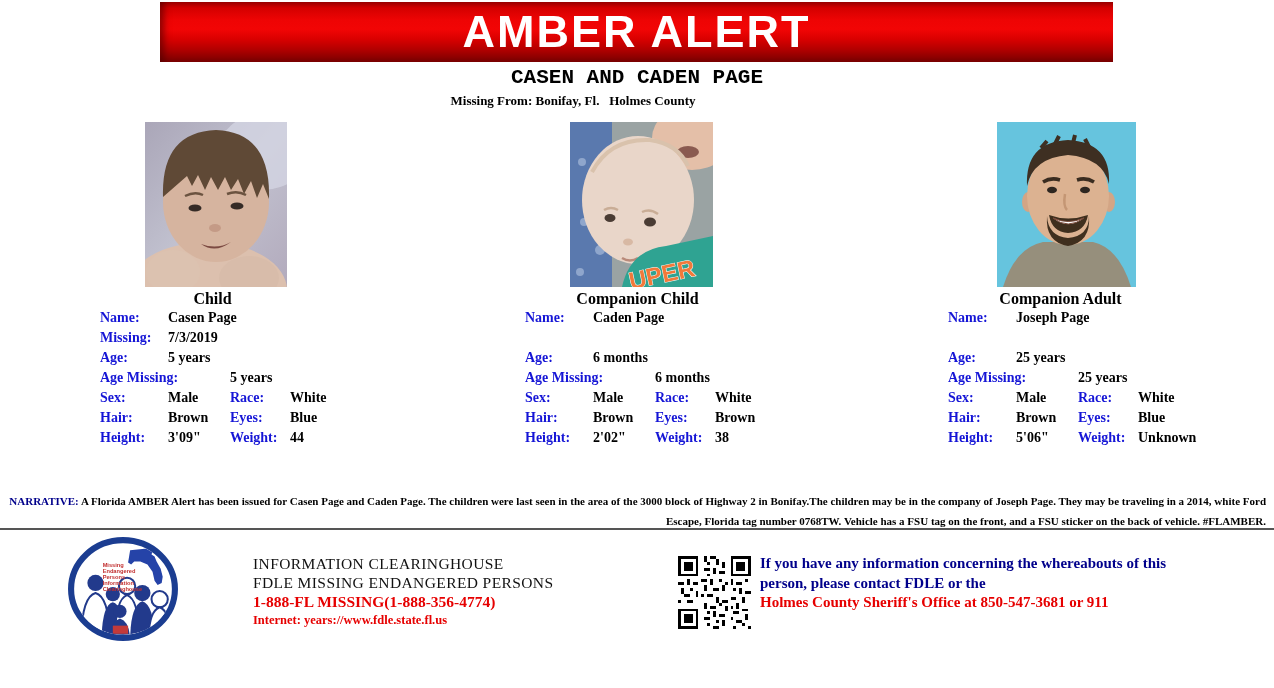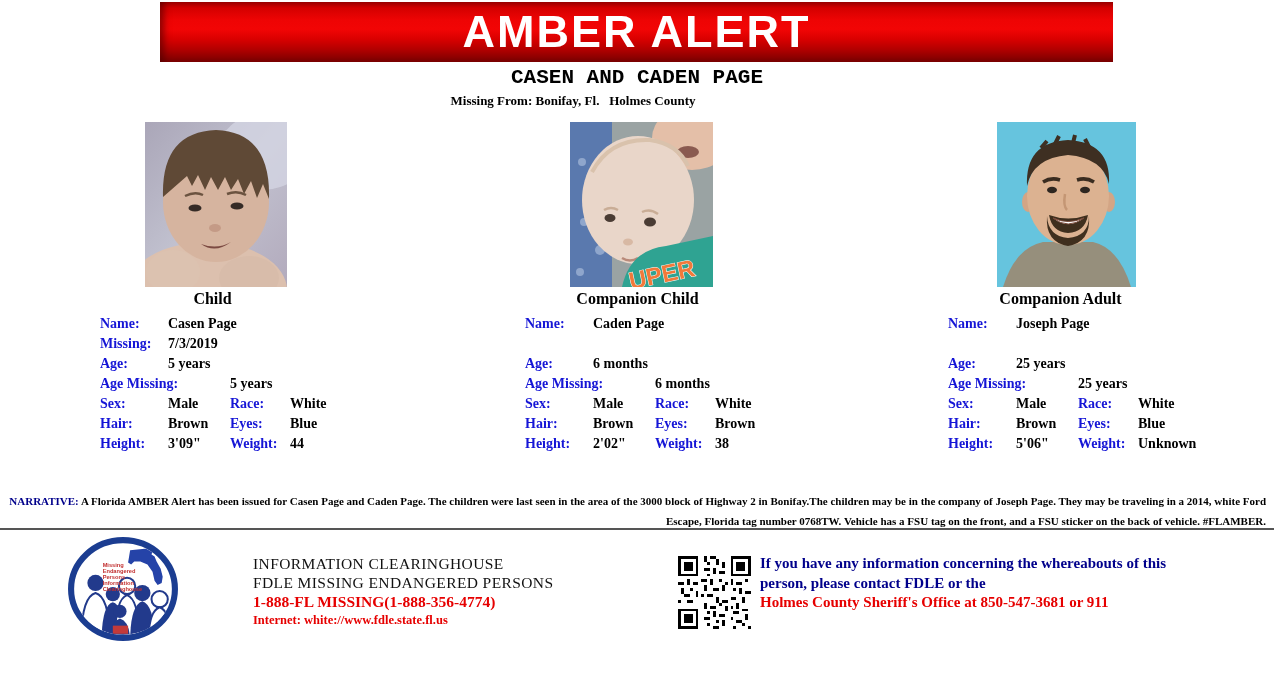--- a/index.html
+++ b/index.html
@@ -24,21 +24,21 @@
   .photo{top:122px;height:165px;overflow:hidden;}
   .photo svg{display:block;width:100%;height:100%;}
   .p1{left:145px;width:142px;}
   .p2{left:570px;width:143px;}
   .p3{left:997px;width:139px;}
 
   
   .col{top:290px;width:324px;}
   .c1{left:100px;}.c2{left:525px;}.c3{left:948px;}
   .col-head{width:225px;text-align:center;font-size:16px;font-weight:700;
-    margin-bottom:6px;}
+    }
   .r{display:grid;grid-template-columns:68px 62px 60px 1fr;height:20px;
     font-size:14px;font-weight:700;line-height:20px;}
   .lb{color:#1515d6;}
   .vl{color:#000;}
   .wide{grid-column:2/5;}
   .lbw{grid-column:1/3;}
   .vl3{grid-column:3/5;}
 
   
   .narrative{left:2px;top:457px;width:1264px;font-size:11px;font-weight:700;
@@ -289,21 +289,21 @@
       <text x="35" y="48">Information</text>
       <text x="35" y="54">Clearinghouse</text>
     </g>
   </svg>
 </div>
 
 <div class="abs org">
   <div class="org-line">INFORMATION CLEARINGHOUSE</div>
   <div class="org-line">FDLE MISSING ENDANGERED PERSONS</div>
   <div class="org-phone">1-888-FL MISSING(1-888-356-4774)</div>
-  <div class="org-net">Internet: white://www.fdle.state.fl.us</div>
+  <div class="org-net">Internet: years://www.fdle.state.fl.us</div>
 </div>
 
 <div class="abs qr">
   <svg viewBox="0 0 25 25" shape-rendering="crispEdges">
     <rect width="25" height="25" fill="#fff"></rect>
     <g fill="#000">
       <rect x="0" y="0" width="7" height="7"></rect>
         <rect x="18" y="0" width="7" height="7"></rect>
         <rect x="0" y="18" width="7" height="7"></rect>
       <rect x="1" y="1" width="5" height="5" fill="#fff"></rect>

